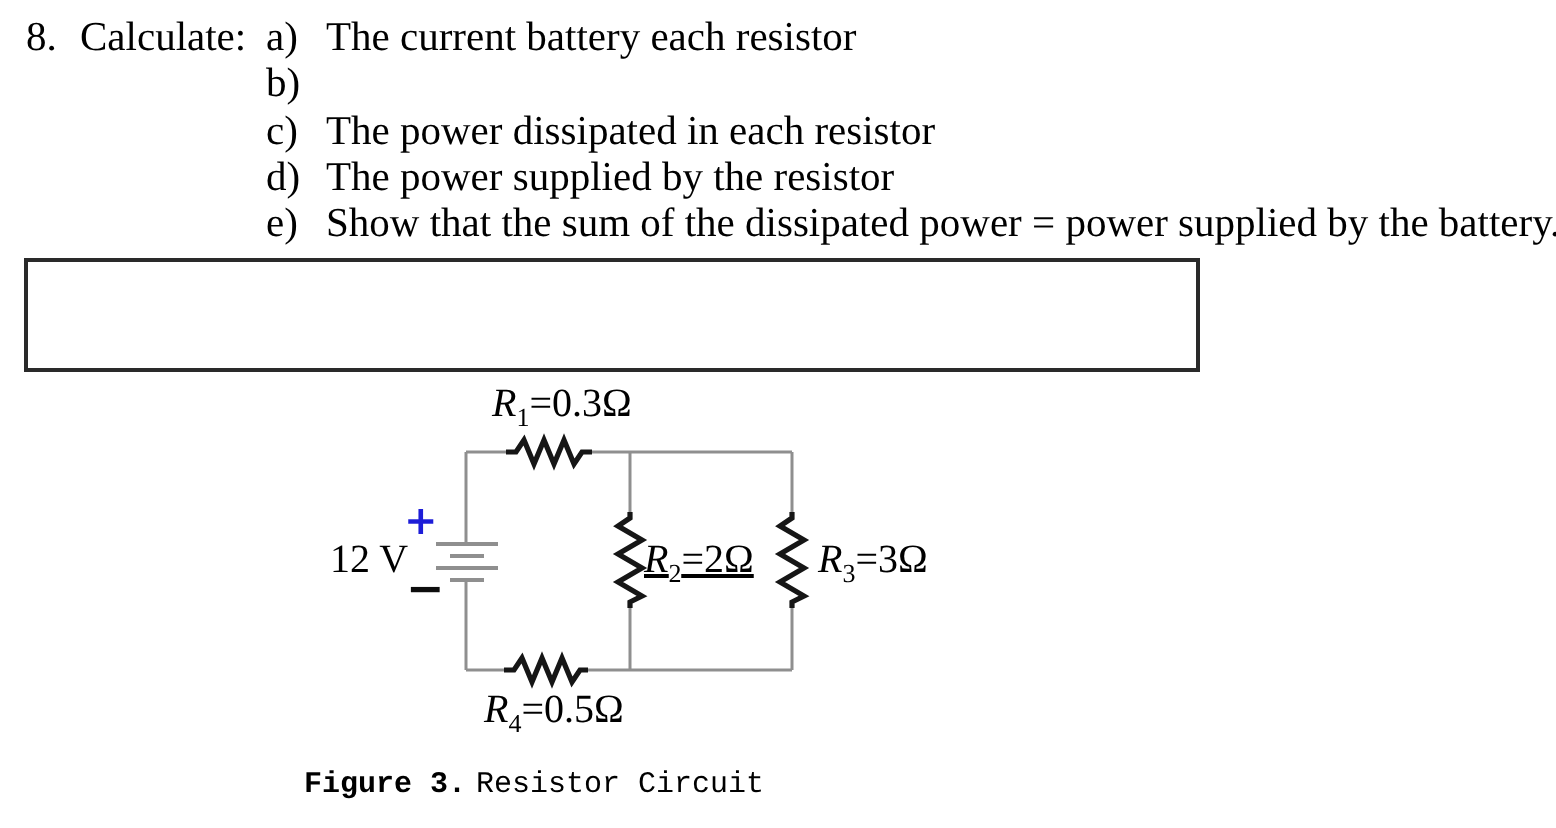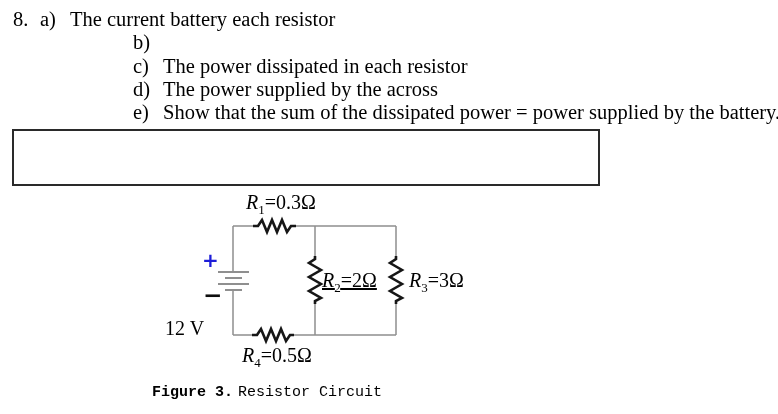--- a/index.html
+++ b/index.html
@@ -25,21 +25,21 @@
   .plate{stroke:var(--wire-color,#8f8f8f);stroke-width:1.9;fill:none;}
   .res{stroke:var(--resistor-color,#161616);stroke-width:2.6;fill:none;stroke-linejoin:miter;stroke-linecap:butt;}
   
   .clabel{position:absolute;font-size:20px;white-space:nowrap;color:#000;}
   .clabel i{font-style:italic;}
   .clabel sub{font-size:13px;line-height:0;}
   .lbl-r1{left:246px;top:191px;}
   .lbl-r2{left:322px;top:269px;text-decoration:underline;}
   .lbl-r3{left:409px;top:269px;}
   .lbl-r4{left:242px;top:344px;}
-  .lbl-12v{left:165px;top:269px;font-size:20px;margin-top:48px;}
+  .lbl-12v{left:165px;top:269px;font-size:20px;}
   .sign{position:absolute;font-family:"DejaVu Sans",sans-serif;font-weight:bold;line-height:1;}
   .plus{left:202px;top:250px;font-size:20px;color:var(--plus-color,#1d1dd8);}
   .minus{left:203px;top:284px;font-size:23px;color:#0d0d0d;}
   
   .caption{position:absolute;left:152px;top:384px;font-size:15px;white-space:nowrap;font-family:Liberation Mono, monospace;}
   .caption .cap-bold{font-weight:bold;}
   .caption .cap-rest{margin-left:5px;}
 </style>
 </head>
 <body>
@@ -64,39 +64,40 @@
       <polyline class="res" points="315,256 315,259 309,263 321,270 309,277 321,284 309,291 321,298 315,301 315,304"></polyline>
     </g>
     <g>
       <polyline class="res" points="396,256 396,259 390,263 402,270 390,277 402,284 390,291 402,298 396,301 396,304"></polyline>
     </g>
   </svg>
 
   <div class="problem">
     <div class="prow">
       <span class="c-num">8.</span>
+      <span class="c-verb">Calculate:</span>
       <span class="c-marker">a)</span>
       <span class="c-text">The current battery each resistor</span>
     </div>
     <div class="prow">
       <span class="c-num"></span>
       <span class="c-verb"></span>
       <span class="c-marker">b)</span>
     </div>
     <div class="prow">
       <span class="c-num"></span>
       <span class="c-verb"></span>
       <span class="c-marker">c)</span>
       <span class="c-text">The power dissipated in each resistor</span>
     </div>
     <div class="prow">
       <span class="c-num"></span>
       <span class="c-verb"></span>
       <span class="c-marker">d)</span>
-      <span class="c-text">The power supplied by the across</span>
+      <span class="c-text">The power supplied by the resistor</span>
     </div>
     <div class="prow">
       <span class="c-num"></span>
       <span class="c-verb"></span>
       <span class="c-marker">e)</span>
       <span class="c-text">Show that the sum of the dissipated power = power supplied by the battery.</span>
     </div>
   </div>
 
   <div class="answer-box"></div>

